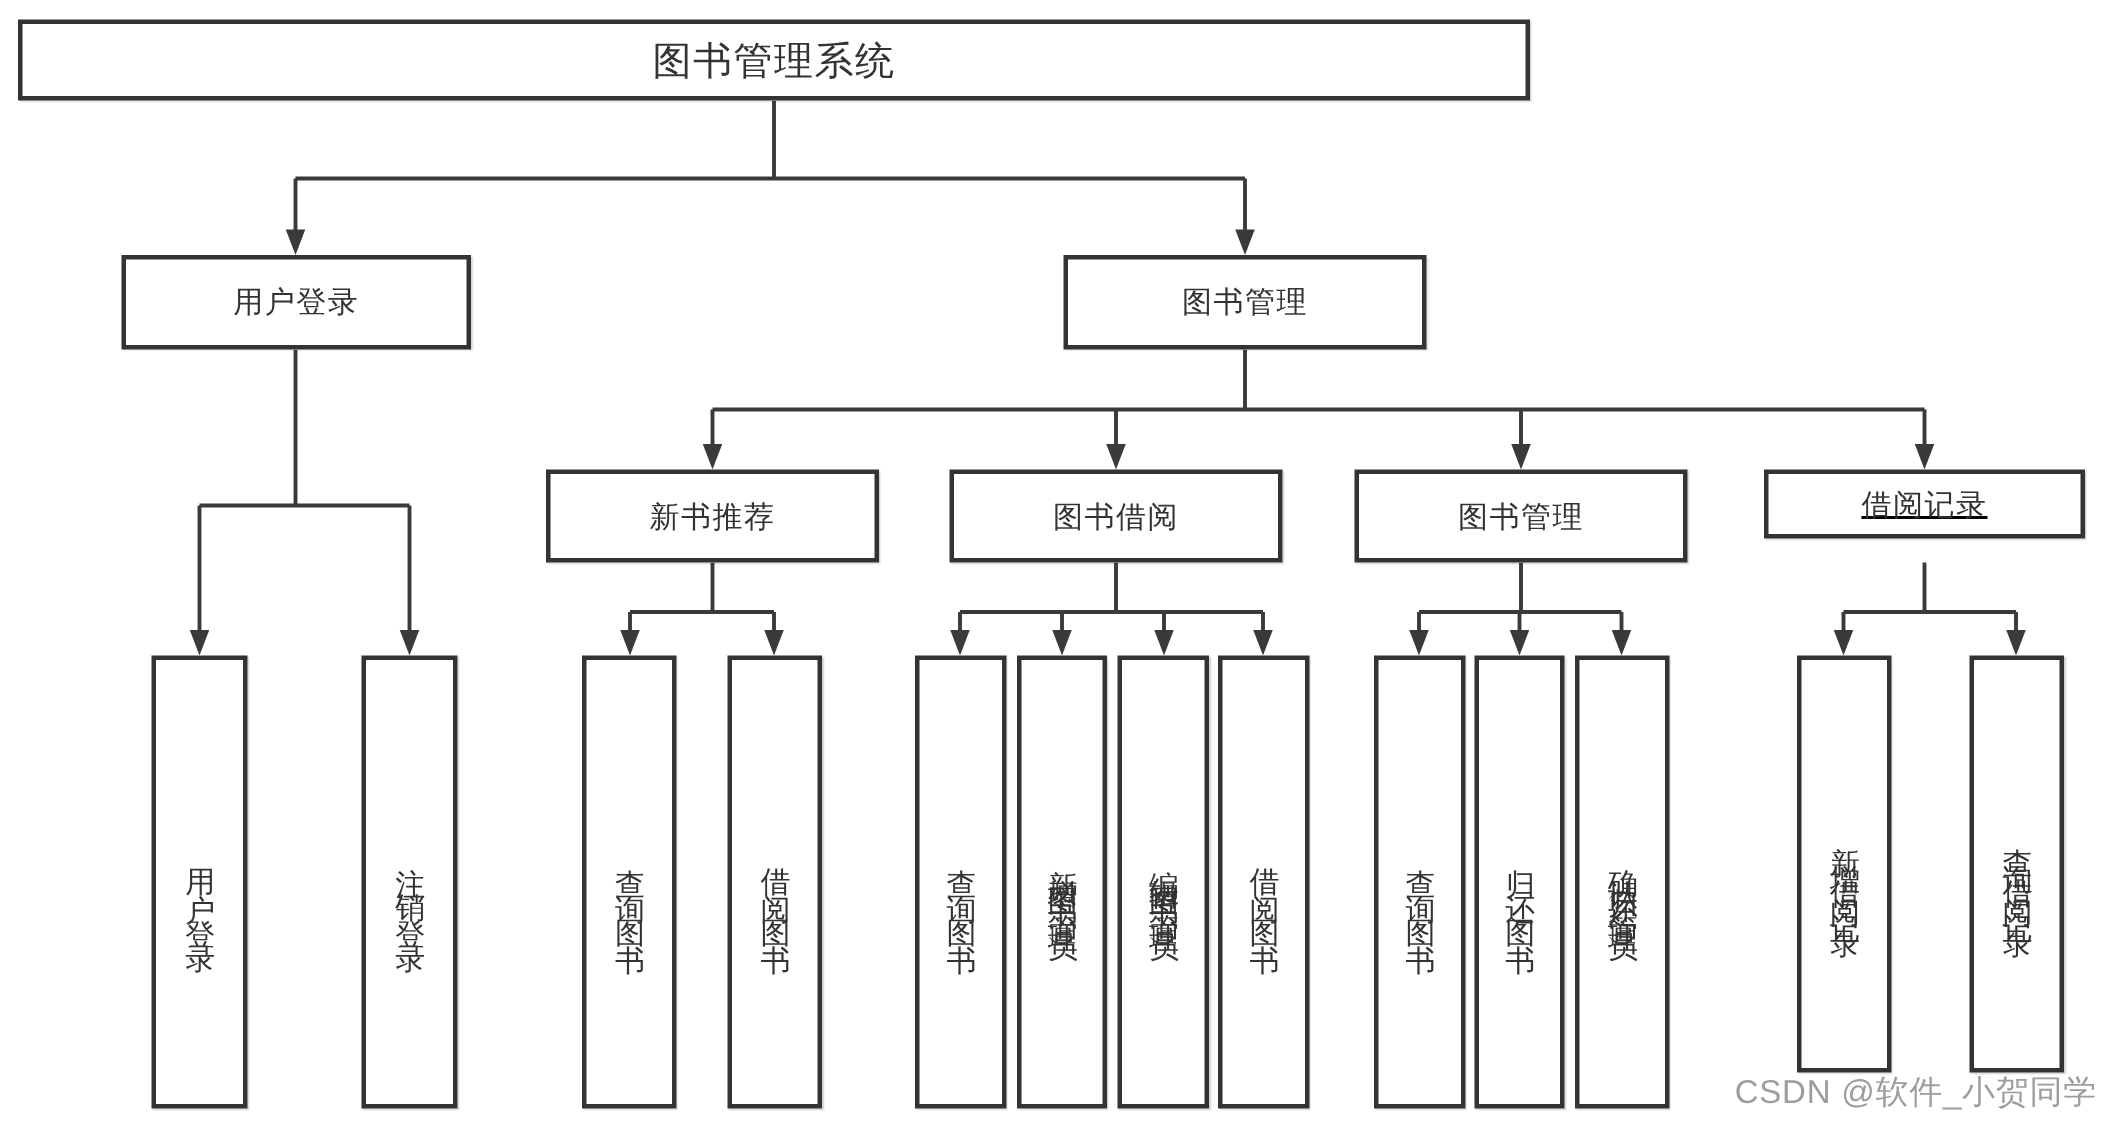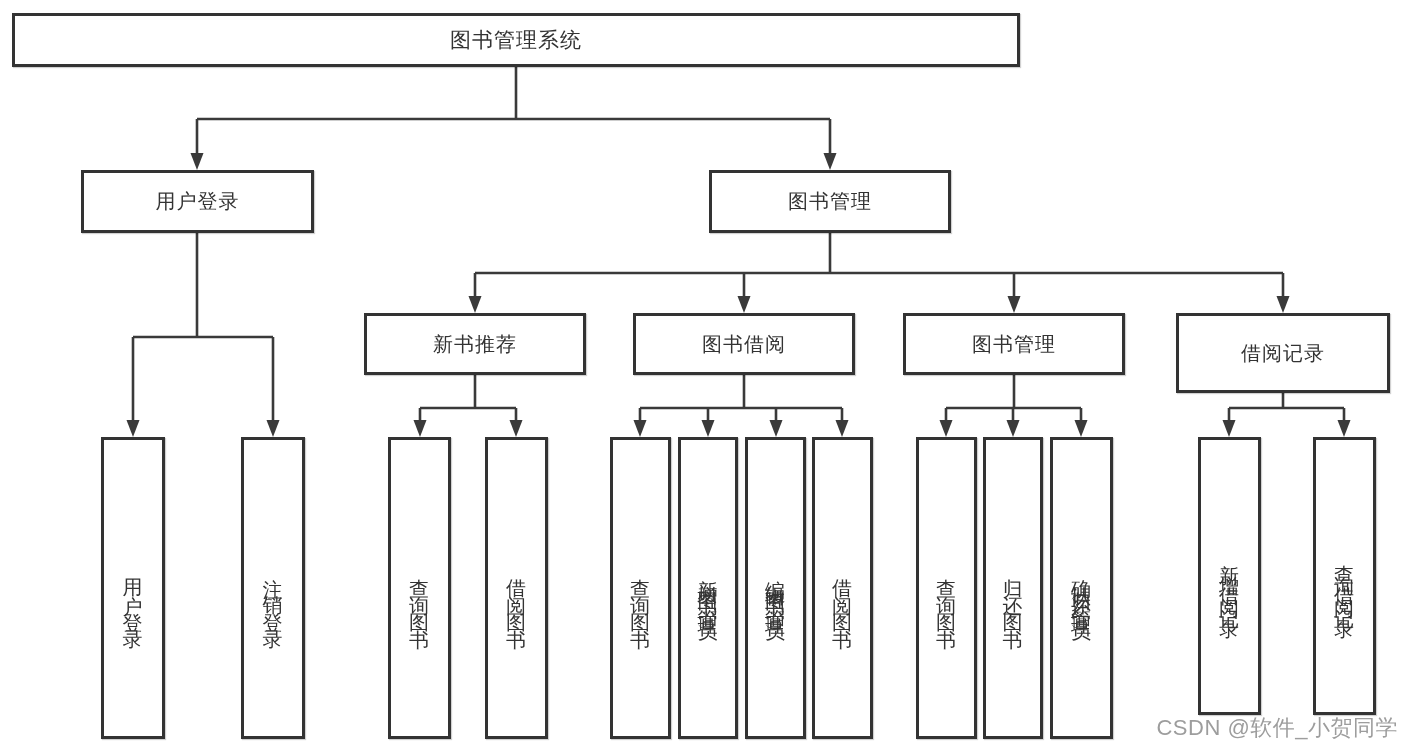--- a/index.html
+++ b/index.html
@@ -21,21 +21,21 @@
     align-items: center;
     justify-content: center;
     box-shadow: 1px 1px 1px rgba(0,0,0,0.18);
   }
   .hlabel {
     color: #333333;
     font-size: 20px;
     letter-spacing: 1px;
     white-space: nowrap;
   }
-  .root-label { font-size: 21px; }
+  .root-label { font-size: 26px; }
   .vlabel {
     color: #333333;
     font-size: 20px;
     writing-mode: vertical-lr;
     white-space: nowrap;
     line-height: 1;
   }
   .sp4 { letter-spacing: 17px; padding-top: 17px; }
   .sp6 { letter-spacing: 11px; padding-top: 11px; }
   .sp9 { letter-spacing: 6px;  padding-top: 6px;  }
@@ -145,21 +145,21 @@
 
   <div class="box" style="left:364px; top:313px; width:222px; height:62px;">
     <span class="hlabel">新书推荐</span>
   </div>
   <div class="box" style="left:633px; top:313px; width:222px; height:62px;">
     <span class="hlabel">图书借阅</span>
   </div>
   <div class="box" style="left:903px; top:313px; width:222px; height:62px;">
     <span class="hlabel">图书管理</span>
   </div>
-  <div class="box" style="left:1176px; top:313px; width:214px; height:80px;">
+  <div class="box" style="left:1176px; top:313px; width:214px; height:46px;text-decoration:underline;">
     <span class="hlabel">借阅记录</span>
   </div>
 
   <div class="box" style="left:101px; top:437px; width:64px; height:302px;">
     <span class="vlabel sp4">用户登录</span>
   </div>
   <div class="box" style="left:241px; top:437px; width:64px; height:302px;">
     <span class="vlabel sp4">注销登录</span>
   </div>
 

